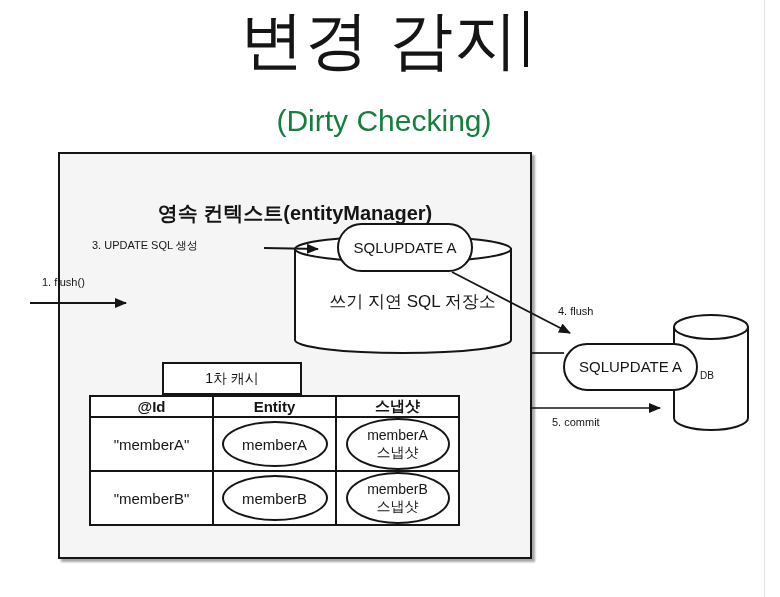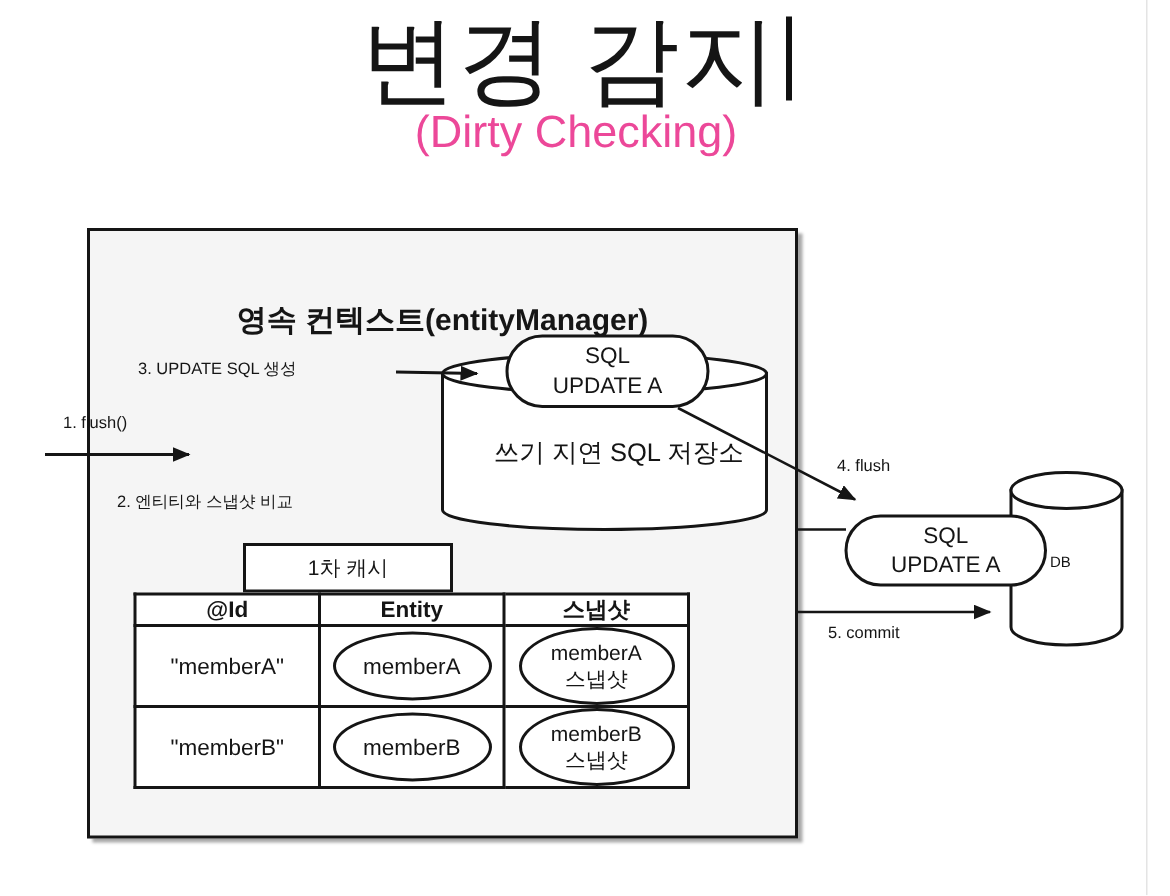--- a/index.html
+++ b/index.html
@@ -3,21 +3,21 @@
 <meta charset="utf-8">
 <style>
   html,body { margin:0; padding:0; background:#ffffff; }
   body { font-family:"Liberation Sans","DejaVu Sans",sans-serif; color:#151515; }
   .stage { position:relative; width:780px; height:597px; background:#ffffff; overflow:hidden; }
 
   
   .title-wrap { position:absolute; left:0; top:0; width:768px; text-align:center; }
   .page-title { font-size:64px; font-weight:400; letter-spacing:1px; line-height:1.25; white-space:nowrap; }
   .title-cursor { display:inline-block; width:4px; height:56px; background:#111; margin-left:5px; transform:translateY(5px); }
-  .subtitle { position:absolute; left:0; top:72px; width:768px; text-align:center; font-size:30px; font-weight:400; color:#ec4899; }
+  .subtitle { position:absolute; left:0; top:104px; width:768px; text-align:center; font-size:30px; font-weight:400; color:#15803d; }
 
   
   .pcx-box { position:absolute; left:58px; top:152px; width:470px; height:403px;
              background:#f5f5f5; border:2px solid #151515;
              box-shadow:3px 3px 2px rgba(0,0,0,0.35); z-index:1; }
   .pcx-title { position:absolute; left:58px; top:173px; width:474px; text-align:center;
                font-size:20px; font-weight:bold; z-index:3;margin-top:27px; }
 
   
   svg.overlay { position:absolute; left:0; top:0; z-index:2; }
@@ -28,21 +28,21 @@
   .lbl-step1 { left:42px;  top:276px; }
   .lbl-step2 { left:78px;  top:327px; }
   .lbl-step4 { left:558px; top:305px; }
   .lbl-step5 { left:552px; top:416px; }
   .store-label { position:absolute; left:295px; top:290px; width:235px; text-align:center;
                  font-size:17px; z-index:3; white-space:nowrap; }
   .db-label { position:absolute; left:700px; top:370px; font-size:10px; z-index:4; }
 
   
   .sqlpill { position:absolute; background:#ffffff; border:2px solid #151515; border-radius:26px;
-             display:flex; flex-direction:column; align-items:center; justify-content:center;
+             display:flex; align-items:center; justify-content:center;
              font-size:15px; line-height:1.3; z-index:3; text-align:center; }
   .pill-store { left:337px; top:223px; width:132px; height:45px; }
   .pill-flush { left:563px; top:343px; width:131px; height:44px; }
 
   
   .cache-tab { position:absolute; left:142px; top:362px; width:136px; height:29px;
                background:#ffffff; border:2px solid #151515; z-index:3;
                display:flex; align-items:center; justify-content:center; font-size:14px;margin-left:20px; }
   table.cache { position:absolute; left:89px; top:395px; z-index:4;
                 border-collapse:collapse; table-layout:fixed; background:#ffffff; }
@@ -95,21 +95,20 @@
 
     <line x1="452" y1="272" x2="570" y2="333" stroke="#151515" stroke-width="1.7" marker-end="url(#arr)"></line>
 
     <line x1="532" y1="353" x2="564" y2="353" stroke="#151515" stroke-width="1.7"></line>
 
     <line x1="532" y1="408" x2="660" y2="408" stroke="#151515" stroke-width="1.7" marker-end="url(#arr)"></line>
   </svg>
 
   <div class="lbl lbl-step3">3. UPDATE SQL 생성</div>
   <div class="lbl lbl-step1">1. flush()</div>
-  <div class="lbl lbl-step2">2. 엔티티와 스냅샷 비교</div>
   <div class="lbl lbl-step4">4. flush</div>
   <div class="lbl lbl-step5">5. commit</div>
 
   <div class="store-label">쓰기 지연 SQL 저장소</div>
 
   <div class="sqlpill pill-store">
     <span>SQL</span>
     <span>UPDATE A</span>
   </div>
 

